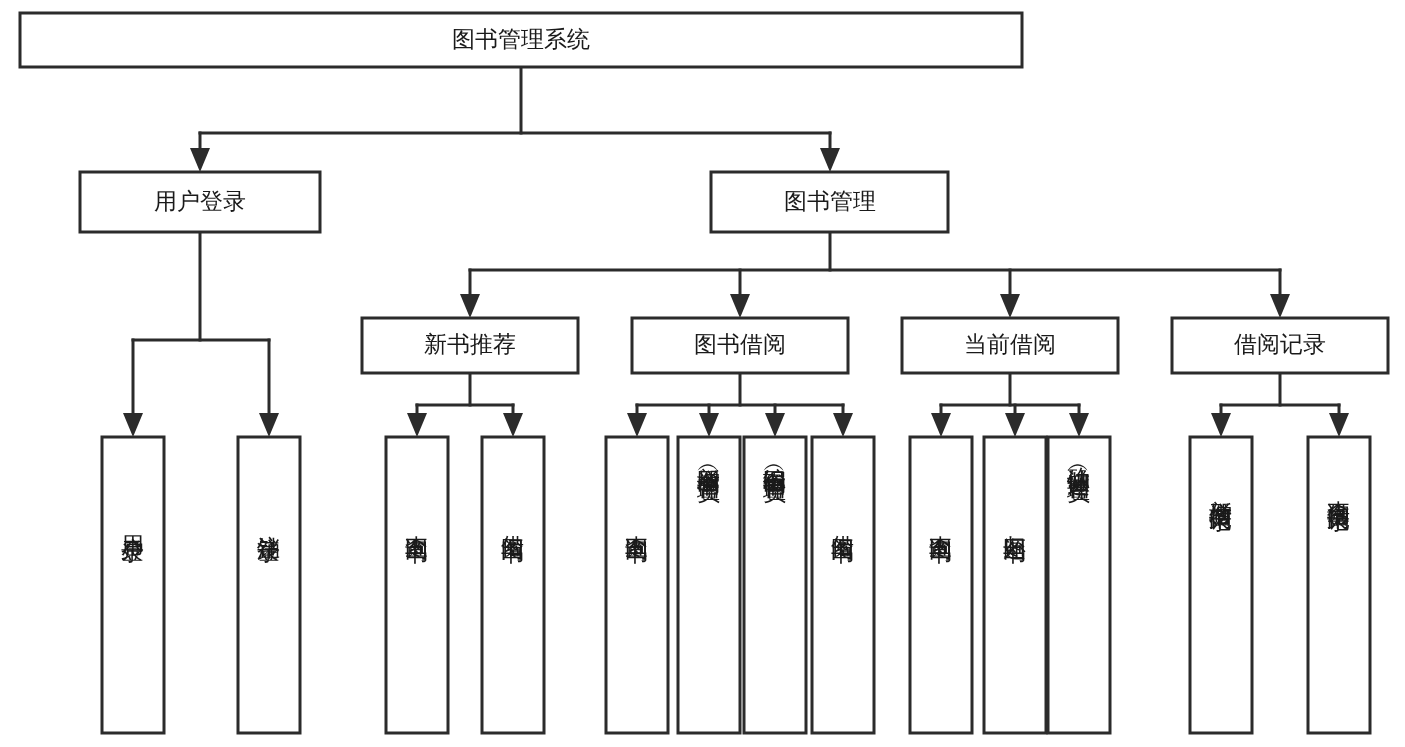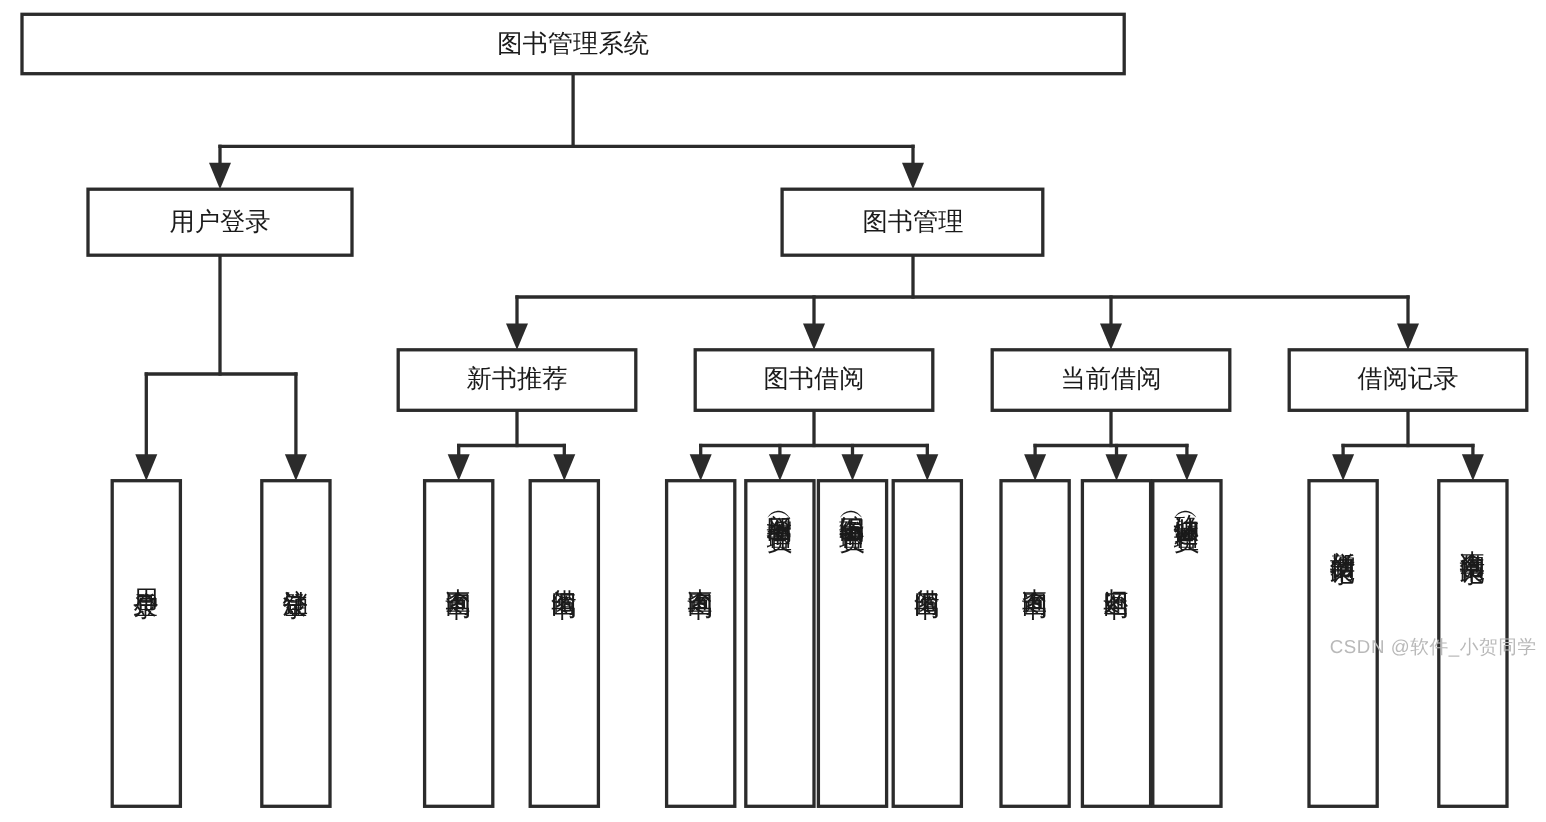--- a/index.html
+++ b/index.html
@@ -260,15 +260,14 @@
   </div>
 
   <div class="vert-text-wrap" style="left:1190px; top:437px; width:62px; height:296px;">
     <span class="vert-text" style="margin-top:45px;">新增借阅记录</span>
   </div>
 
   <div class="vert-text-wrap" style="left:1308px; top:437px; width:62px; height:296px;">
     <span class="vert-text" style="margin-top:45px;">查询借阅记录</span>
   </div>
 
-  <div class="watermark">CSDN @软件_小贺同学</div>
 
 </div>
 
 </body></html>

